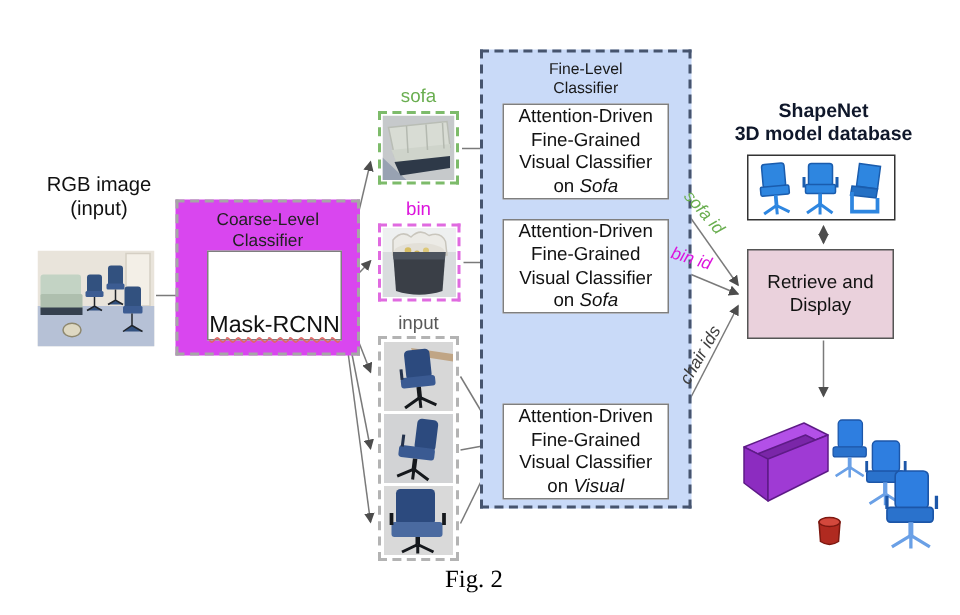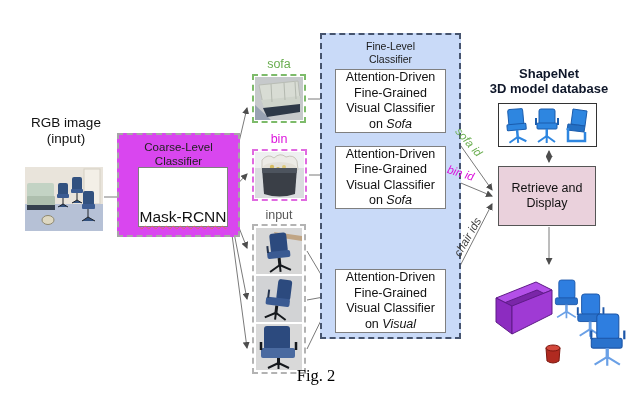--- a/index.html
+++ b/index.html
@@ -262,15 +262,15 @@
           <path d="M17.5,39 L6,46 M17.5,39 L29,46 M17.5,39 L17.5,47" stroke="#6aa0e6" stroke-width="2" fill="none"></path>
         </g>
       </g>
       <g>
         <path d="M68,76 L69,89 Q75,93 81,89 L82,76 Z" fill="#b02a20" stroke="#7d1810"></path>
         <ellipse cx="75" cy="76" rx="7" ry="3" fill="#d3483c" stroke="#7d1810"></ellipse>
       </g>
     </svg>
   </div>
 
-  <div class="abs ctr fig-caption" style="left:276px;top:366px;width:80px;">Fig. 2</div>
+  <div class="abs ctr fig-caption" style="left:276px;top:376px;width:80px;">Fig. 2</div>
 
 </div>
 
 </body></html>

